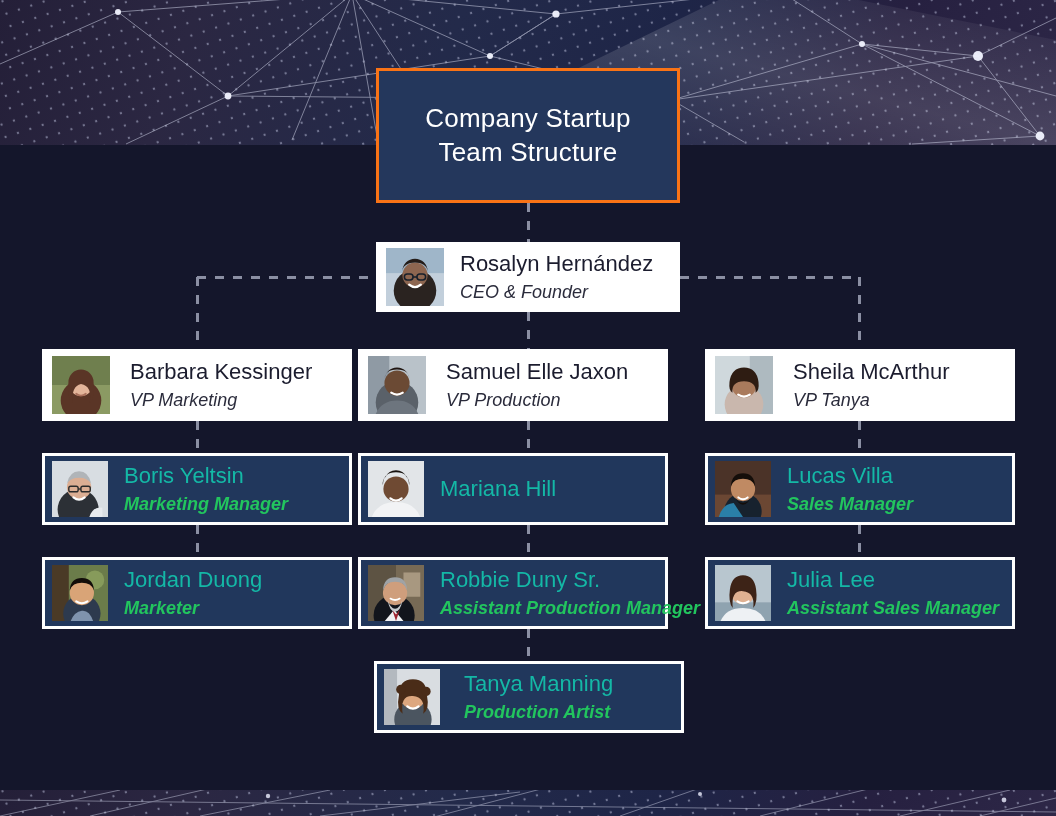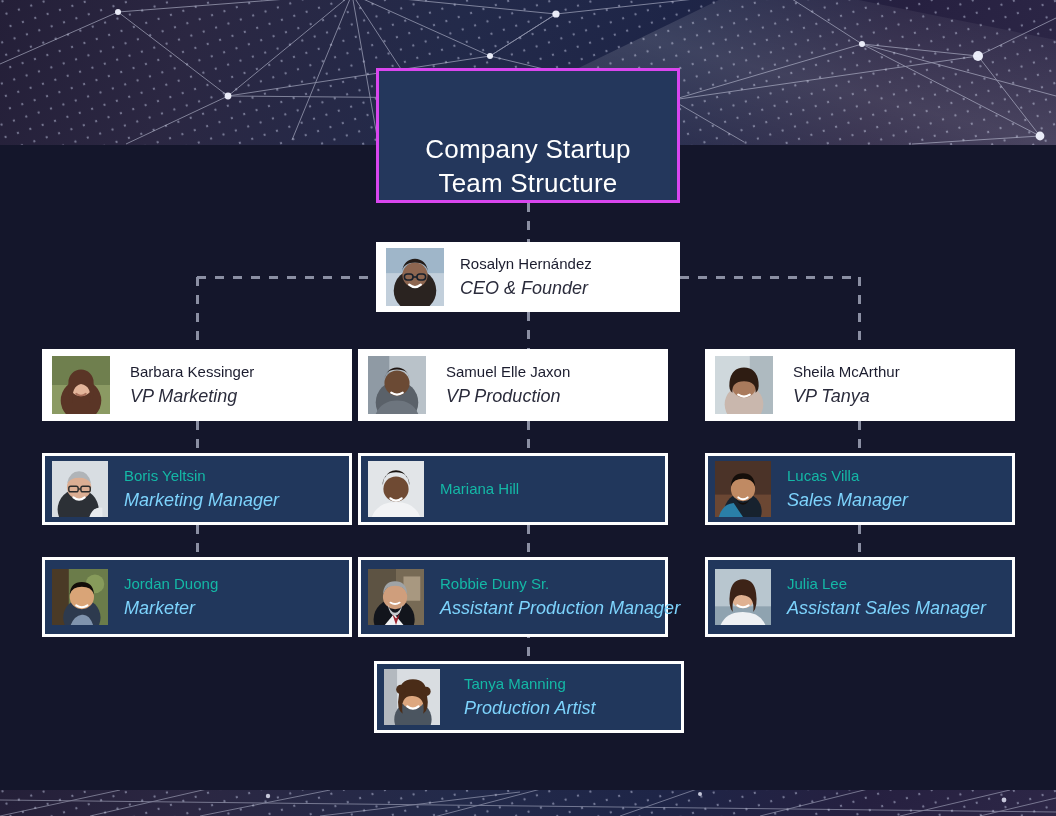--- a/index.html
+++ b/index.html
@@ -28,24 +28,24 @@
   .net-strip svg { display: block; width: 100%; height: 100%; }
 
   
   .title-card {
     position: absolute;
     left: 376px;
     top: 68px;
     width: 304px;
     height: 135px;
     background: #24375c;
-    border: 3px solid #d946ef;
+    border: 3px solid #f97316;
     box-sizing: border-box;
     display: flex;
-    align-items: flex-end;
+    align-items: center;
     justify-content: center;
     z-index: 6;
   }
   .title-card .title-text {
     color: #ffffff;
     font-size: 26px;
     line-height: 1.28;
     text-align: center;
     font-weight: 400;
     letter-spacing: 0.2px;
@@ -85,36 +85,36 @@
   }
   .card .photo svg { display: block; width: 100%; height: 100%; }
   .card .info {
     flex: 1 1 auto;
     min-width: 0;
     display: flex;
     flex-direction: column;
     justify-content: center;
   }
   .card .p-name {
-    font-size: 15px;
+    font-size: 22px;
     line-height: 1.2;
     font-weight: 400;
     white-space: nowrap;
   }
   .card .p-role {
     font-size: 18px;
     line-height: 1.2;
     font-style: italic;
     margin-top: 5px;
     white-space: nowrap;
   }
   .card.light .p-name { color: #1b1c2e; }
   .card.light .p-role { color: #2b2c3c; }
   .card.dark .p-name { color: #14b8a6; }
-  .card.dark .p-role { color: #7dd3fc; }
+  .card.dark .p-role { color: #22c55e; font-weight: bold; }
 
   
   .card.ceo {
     left: 376px; top: 242px; width: 304px; height: 70px;
     padding: 0; 
   }
   .card.ceo .photo { width: 58px; height: 58px; margin-left: 8px; }
   .card.ceo .info { padding-left: 16px; }
 
   .card.vp {
@@ -123,21 +123,21 @@
   .card.vp .photo { width: 58px; height: 58px; margin-left: 8px; }
   .card.vp .info { padding-left: 20px; }
 
   .card.mgr {
     top: 453px; width: 310px; height: 72px;
   }
   .card.mgr .photo { width: 56px; height: 56px; margin-left: 7px; }
   .card.mgr .info { padding-left: 16px; }
 
   .card.asst {
-    top: 557px; width: 310px; height: 80px;
+    top: 557px; width: 310px; height: 72px;
   }
   .card.asst .photo { width: 56px; height: 56px; margin-left: 7px; }
   .card.asst .info { padding-left: 16px; }
 
   .card.artist {
     left: 374px; top: 661px; width: 310px; height: 72px;
   }
   .card.artist .photo { width: 56px; height: 56px; margin-left: 7px; }
   .card.artist .info { padding-left: 24px; }
 

